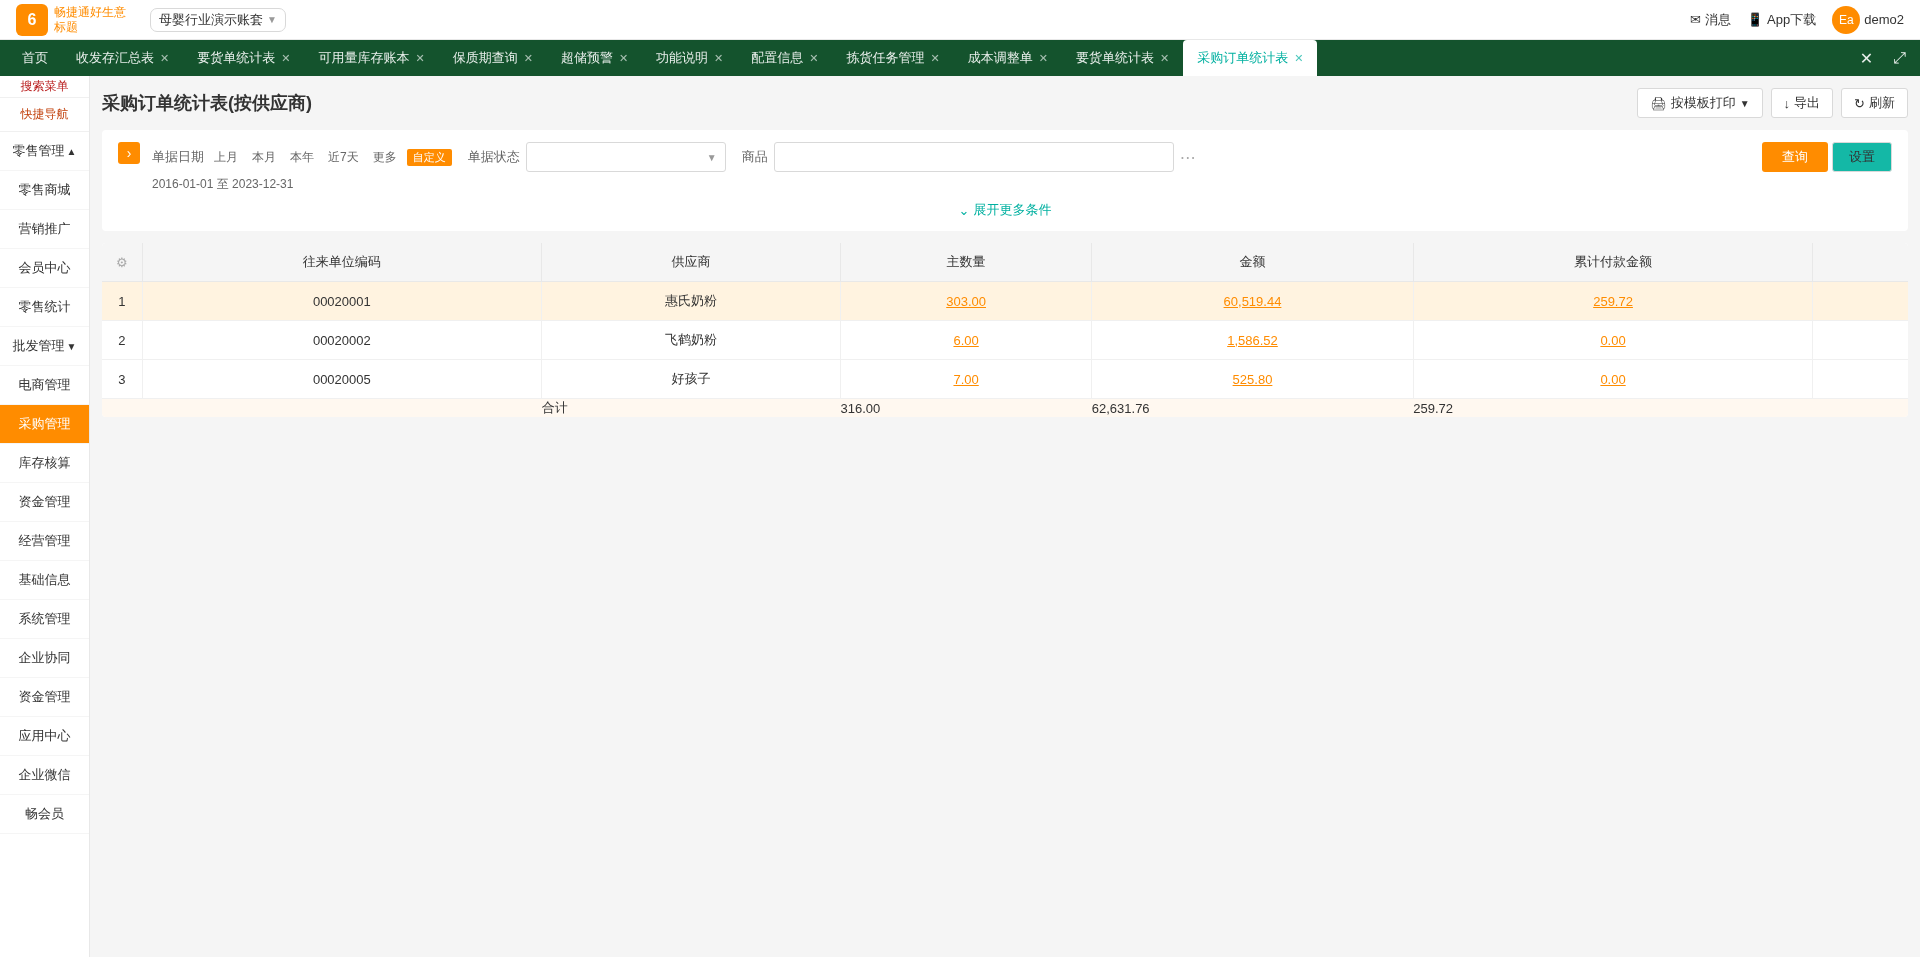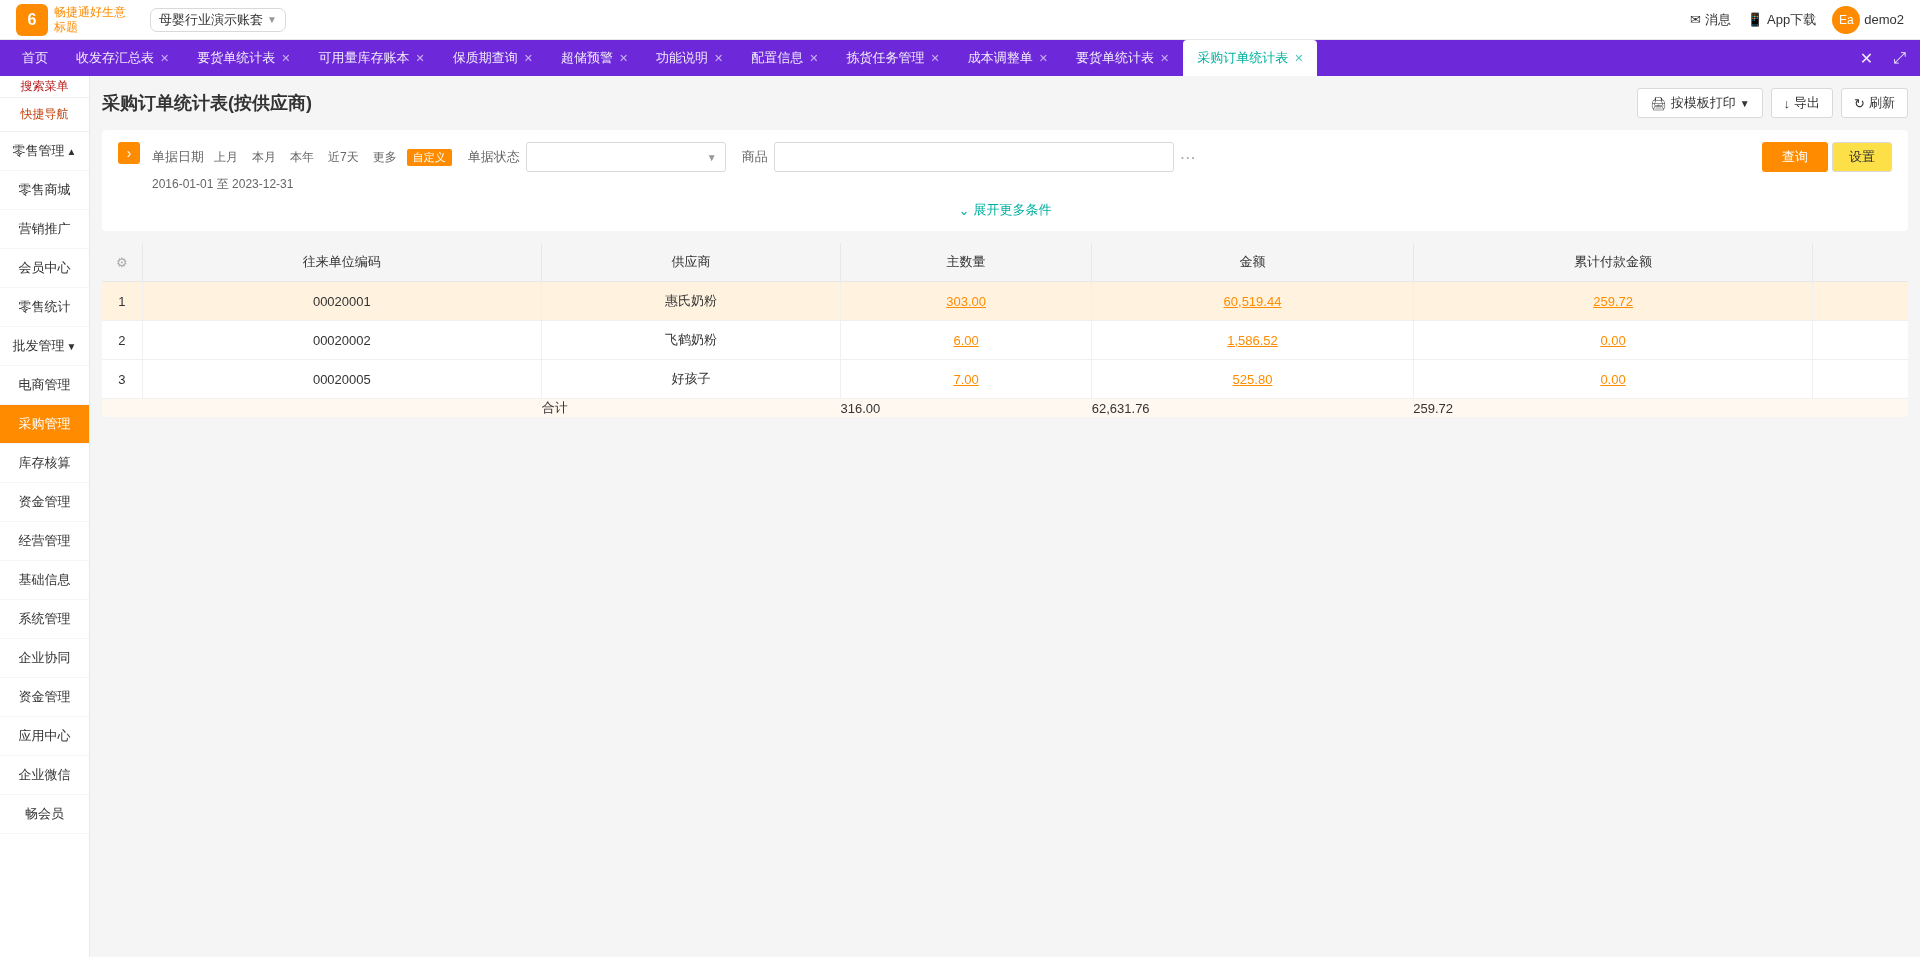--- a/index.html
+++ b/index.html
@@ -10,21 +10,21 @@
     .top-bar-left { display: flex; align-items: center; gap: 8px; }
     .logo-area { display: flex; align-items: center; gap: 6px; }
     .logo-icon { width: 32px; height: 32px; background: #ff8c00; border-radius: 6px; display: flex; align-items: center; justify-content: center; color: white; font-size: 16px; font-weight: bold; }
     .logo-text { font-size: 12px; color: #ff8c00; line-height: 1.2; }
     .workspace-selector { display: flex; align-items: center; gap: 4px; font-size: 13px; color: #333; cursor: pointer; margin-left: 16px; border: 1px solid #d9d9d9; padding: 2px 8px; border-radius: 7px; background: #fff; }
     .top-bar-right { display: flex; align-items: center; gap: 16px; }
     .top-right-item { display: flex; align-items: center; gap: 4px; font-size: 13px; color: #333; cursor: pointer; }
     .user-avatar { width: 28px; height: 28px; border-radius: 50%; background: #ff8c00; display: flex; align-items: center; justify-content: center; color: white; font-size: 12px; }
 
     
-    .nav-tabs { height: 36px; background: #6d28d9; display: flex; align-items: center; padding: 0 8px; overflow: hidden; }
+    .nav-tabs { height: 36px; background: #14532d; display: flex; align-items: center; padding: 0 8px; overflow: hidden; }
     .nav-tab { height: 36px; display: flex; align-items: center; padding: 0 14px; font-size: 13px; color: rgba(255,255,255,0.9); cursor: pointer; white-space: nowrap; position: relative; }
     .nav-tab.active { background: #fff; color: #00b0a0; border-radius: 4px 4px 0 0; }
     .nav-tab .close-btn { margin-left: 6px; font-size: 11px; color: inherit; opacity: 0.7; }
     .nav-tab.active .close-btn { color: #00b0a0; }
     .nav-tabs-end { margin-left: auto; display: flex; align-items: center; gap: 8px; }
     .nav-end-btn { color: rgba(255,255,255,0.9); cursor: pointer; font-size: 16px; padding: 2px 6px; }
 
     
     .main-layout { display: flex; height: calc(957px - 40px - 36px); }
 
@@ -39,21 +39,21 @@
 
     
     .content { flex: 1; background: #f5f5f5; overflow: auto; padding: 12px; }
     .page-header { display: flex; align-items: center; justify-content: space-between; margin-bottom: 12px; }
     .page-title { font-size: 18px; color: #333; font-weight: bold; }
     .page-actions { display: flex; align-items: center; gap: 8px; }
     .btn-print { display: flex; align-items: center; gap: 4px; border: 1px solid #d9d9d9; background: #fff; padding: 5px 12px; border-radius: 3px; cursor: pointer; font-size: 13px; color: #333; }
     .btn-export { display: flex; align-items: center; gap: 4px; border: 1px solid #d9d9d9; background: #fff; padding: 5px 12px; border-radius: 3px; cursor: pointer; font-size: 13px; color: #333; }
     .btn-refresh { display: flex; align-items: center; gap: 4px; border: 1px solid #d9d9d9; background: #fff; padding: 5px 12px; border-radius: 3px; cursor: pointer; font-size: 13px; color: #333; }
     .btn-query { background: #ff8c00; color: #fff; border: none; padding: 6px 20px; border-radius: 3px; cursor: pointer; font-size: 13px; }
-    .btn-setting { background: #fde047; color: #333; border: 1px solid #d9d9d9; padding: 5px 16px; border-radius: 3px; cursor: pointer; font-size: 13px; }
+    .btn-setting { background: #14b8a6; color: #333; border: 1px solid #d9d9d9; padding: 5px 16px; border-radius: 3px; cursor: pointer; font-size: 13px; }
 
     
     .filter-area { background: #fff; border-radius: 4px; padding: 12px 16px; margin-bottom: 12px; }
     .filter-label { font-size: 13px; color: #666; white-space: nowrap; }
     .date-btn { font-size: 12px; color: #666; cursor: pointer; padding: 2px 4px; }
     .date-tag { background: #ff8c00; color: #fff; font-size: 11px; padding: 1px 6px; border-radius: 2px; cursor: pointer; }
     .filter-select { height: 30px; border: 1px solid #d9d9d9; border-radius: 3px; padding: 0 8px; font-size: 13px; min-width: 160px; display: flex; align-items: center; justify-content: space-between; cursor: pointer; background: #fff; }
     .filter-input { height: 30px; border: 1px solid #d9d9d9; border-radius: 3px; padding: 0 8px; font-size: 13px; flex: 1; max-width: 300px; }
     .expand-more { display: flex; align-items: center; gap: 4px; font-size: 13px; color: #00b0a0; cursor: pointer; justify-content: center; margin-top: 8px; }
     .orange-toggle { width: 22px; height: 22px; background: #ff8c00; border-radius: 3px; display: flex; align-items: center; justify-content: center; cursor: pointer; flex-shrink: 0; }

